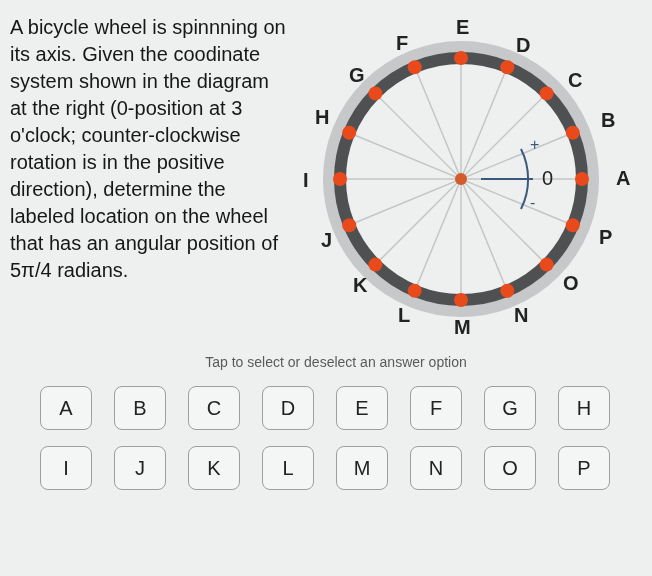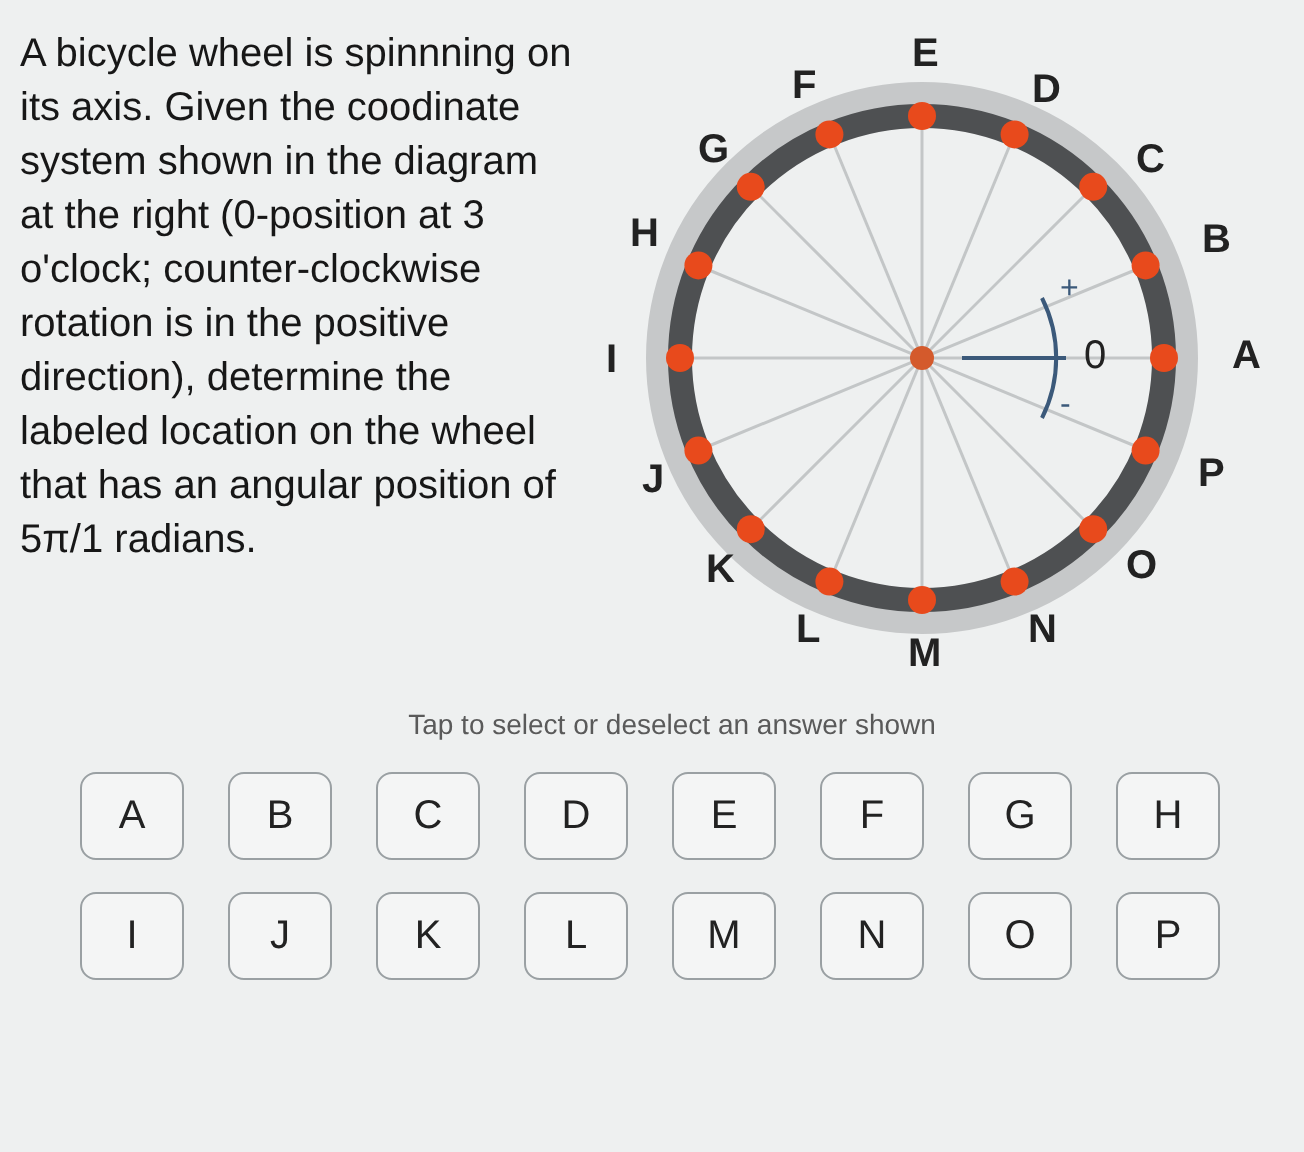--- a/index.html
+++ b/index.html
@@ -59,21 +59,21 @@
     position: absolute;
     font-size: 20px;
     font-weight: bold;
     color: #222;
   }
 </style>
 </head>
 <body>
 
 <div class="top">
-  <div class="prompt">A bicycle wheel is spinnning on its axis. Given the coodinate system shown in the diagram at the right (0-position at 3 o'clock; counter-clockwise rotation is in the positive direction), determine the labeled location on the wheel that has an angular position of 5π/1 radians.</div>
+  <div class="prompt">A bicycle wheel is spinnning on its axis. Given the coodinate system shown in the diagram at the right (0-position at 3 o'clock; counter-clockwise rotation is in the positive direction), determine the labeled location on the wheel that has an angular position of 5π/4 radians.</div>
 
   <div class="diagram">
     <svg width="360" height="330" viewBox="0 0 360 330">
       <g transform="translate(175,165)">
 
         <g stroke="#c3c6c7" stroke-width="1.5">
           <line x1="-118" y1="0" x2="118" y2="0"></line>
           <line x1="0" y1="-118" x2="0" y2="118"></line>
           <line x1="-109" y1="-45" x2="109" y2="45"></line>
           <line x1="-109" y1="45" x2="109" y2="-45"></line>
@@ -130,21 +130,21 @@
     <span class="wheel-label" style="left:277px;top:258px;">O</span>
     <span class="wheel-label" style="left:313px;top:212px;">P</span>
 
     <span class="wheel-label" style="left:256px;top:153px;font-weight:normal;">0</span>
     <span class="wheel-label" style="left:244px;top:122px;font-size:16px;font-weight:normal;color:#3b597a;">+</span>
     <span class="wheel-label" style="left:244px;top:180px;font-size:16px;font-weight:normal;color:#3b597a;">-</span>
   </div>
 </div>
 
 <div class="button-area">
-  <div class="hint">Tap to select or deselect an answer shown</div>
+  <div class="hint">Tap to select or deselect an answer option</div>
 
   <div class="btn-row">
     <button class="opt-btn">A</button>
     <button class="opt-btn">B</button>
     <button class="opt-btn">C</button>
     <button class="opt-btn">D</button>
     <button class="opt-btn">E</button>
     <button class="opt-btn">F</button>
     <button class="opt-btn">G</button>
     <button class="opt-btn">H</button>

